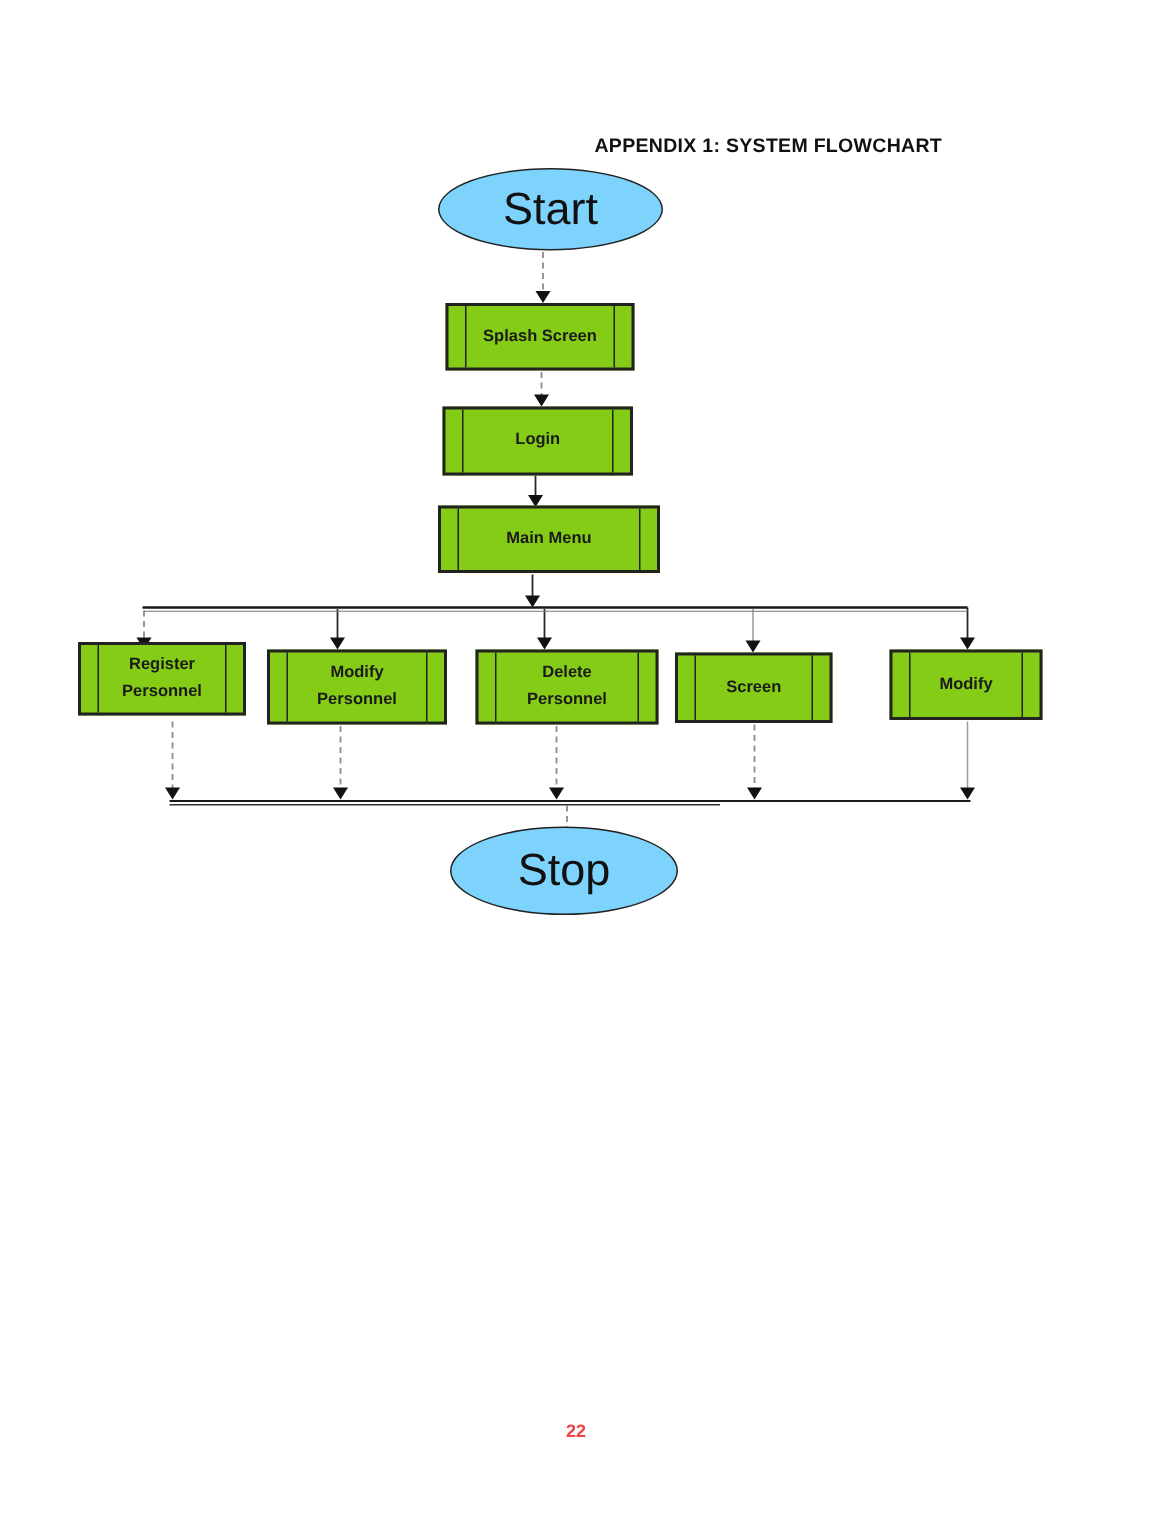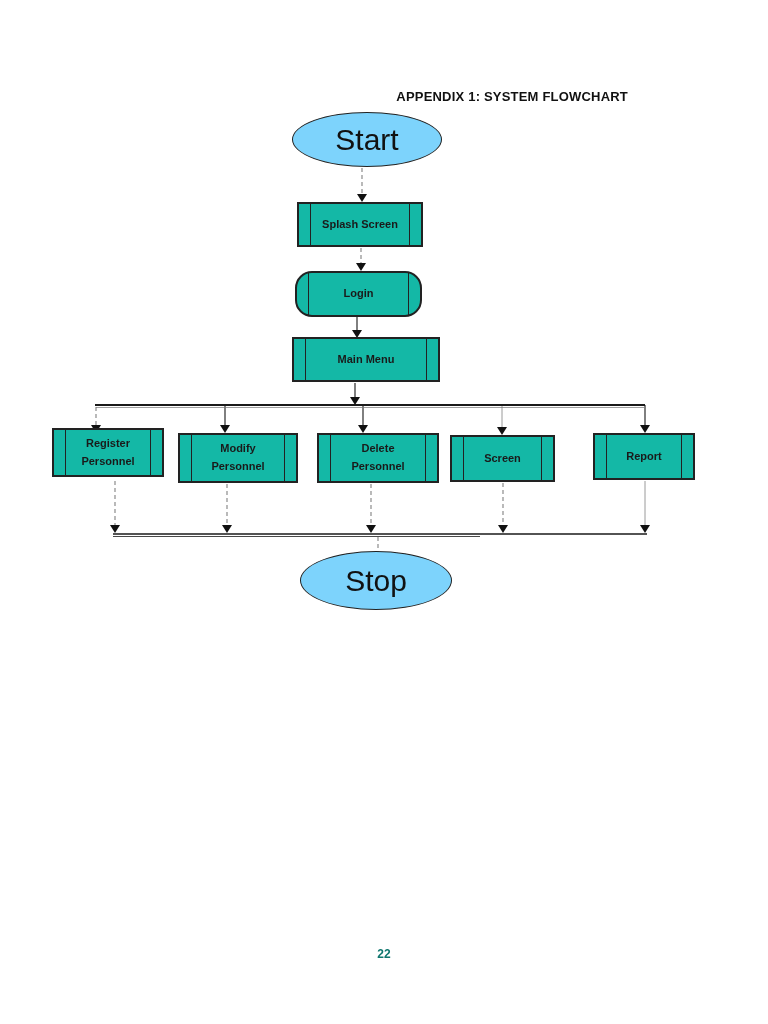--- a/index.html
+++ b/index.html
@@ -11,33 +11,33 @@
     position:absolute;top:89px;left:0;width:628px;text-align:right;
     font-size:13px;font-weight:bold;letter-spacing:.2px;color:#111;
   }
   svg.connectors{position:absolute;top:0;left:0;pointer-events:none;}
   .terminal{
     position:absolute;border:1.6px solid #222;border-radius:50%;background:#7dd3fc;
     display:flex;align-items:center;justify-content:center;
     font-size:30px;font-weight:400;color:#111;
   }
   .process{
-    position:absolute;background:#14b8a6;border:2px solid #222;box-sizing:border-box;
+    position:absolute;background:#84cc16;border:2px solid #222;box-sizing:border-box;
     display:flex;align-items:center;justify-content:center;text-align:center;
     font-size:11px;font-weight:bold;color:#1a1a1a;line-height:1.62;
   }
   .process::before,.process::after{
     content:"";position:absolute;top:0;bottom:0;width:0;border-left:1.7px solid #222;
   }
   .process::before{left:11px;}
   .process::after{right:11px;}
   .process .lbl{padding:0 16px;}
   .page-number{
     position:absolute;top:947px;left:0;width:768px;text-align:center;
-    font-size:12px;font-weight:600;color:#0f766e;
+    font-size:12px;font-weight:600;color:#ef4444;
   }
 </style>
 </head>
 <body>
 
 <div>
 
   <div class="page-title">APPENDIX 1: SYSTEM FLOWCHART</div>
 
   <svg class="connectors" width="768" height="1024" viewBox="0 0 768 1024">
@@ -92,21 +92,21 @@
   </svg>
 
   <div class="terminal" style="left:292px;top:112px;width:148px;height:53px;">
     <span>Start</span>
   </div>
 
   <div class="process" style="left:297px;top:202px;width:126px;height:45px;">
     <span class="lbl">Splash Screen</span>
   </div>
 
-  <div class="process" style="left:295px;top:271px;width:127px;height:46px;border-radius:17px;">
+  <div class="process" style="left:295px;top:271px;width:127px;height:46px;">
     <span class="lbl">Login</span>
   </div>
 
   <div class="process" style="left:292px;top:337px;width:148px;height:45px;">
     <span class="lbl">Main Menu</span>
   </div>
 
   <div class="process" style="left:52px;top:428px;width:112px;height:49px;">
     <span class="lbl">Register Personnel</span>
   </div>
@@ -117,21 +117,21 @@
 
   <div class="process" style="left:317px;top:433px;width:122px;height:50px;">
     <span class="lbl">Delete Personnel</span>
   </div>
 
   <div class="process" style="left:450px;top:435px;width:105px;height:47px;">
     <span class="lbl">Screen</span>
   </div>
 
   <div class="process" style="left:593px;top:433px;width:102px;height:47px;">
-    <span class="lbl">Report</span>
+    <span class="lbl">Modify</span>
   </div>
 
   <div class="terminal" style="left:300px;top:551px;width:150px;height:57px;">
     <span>Stop</span>
   </div>
 
   <div class="page-number">22</div>
 
 </div>
 

